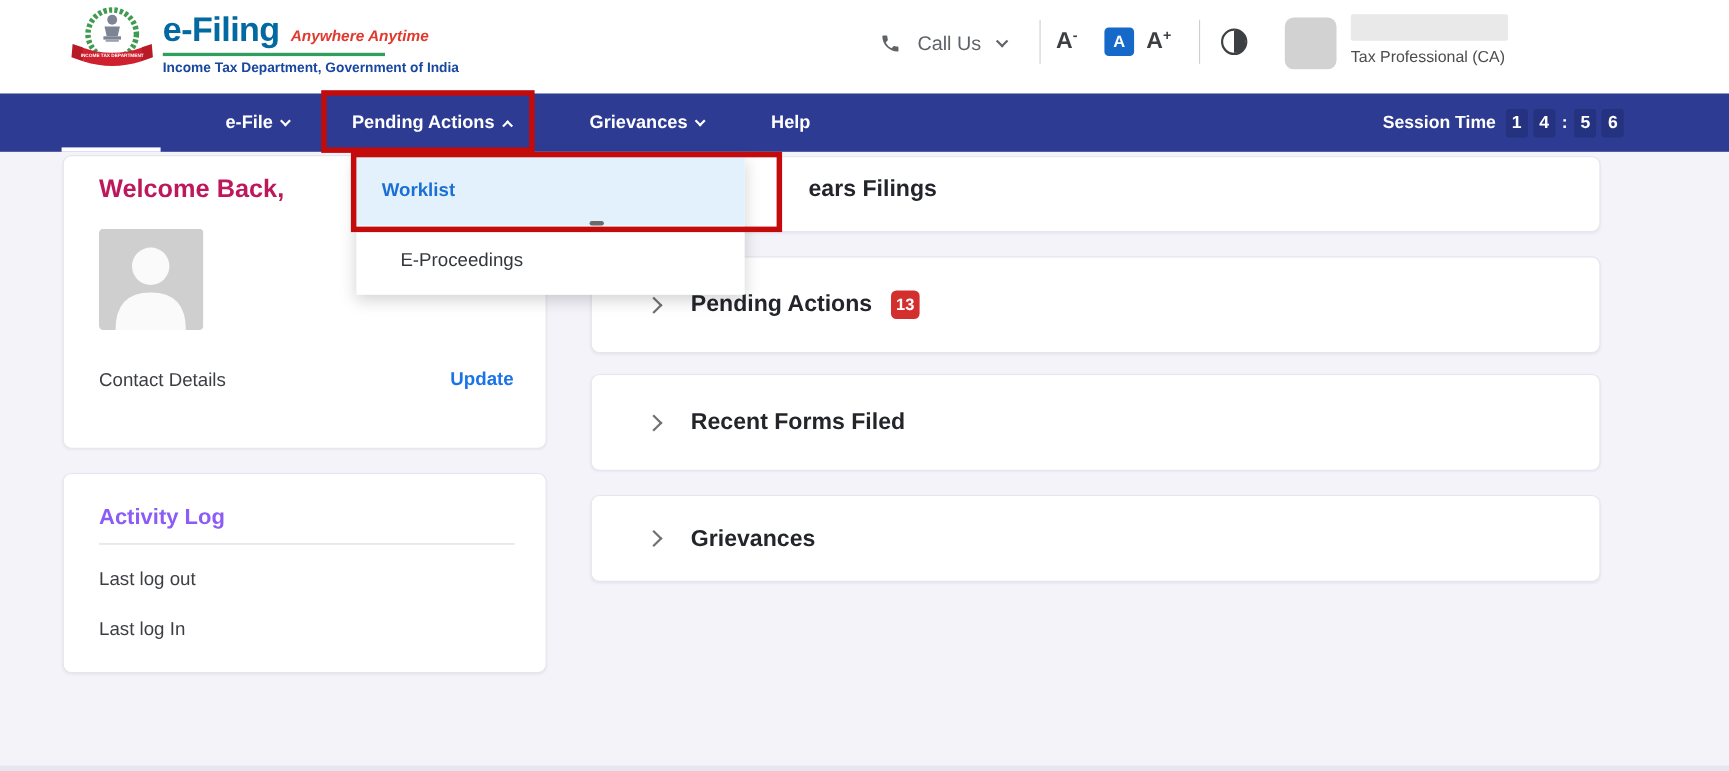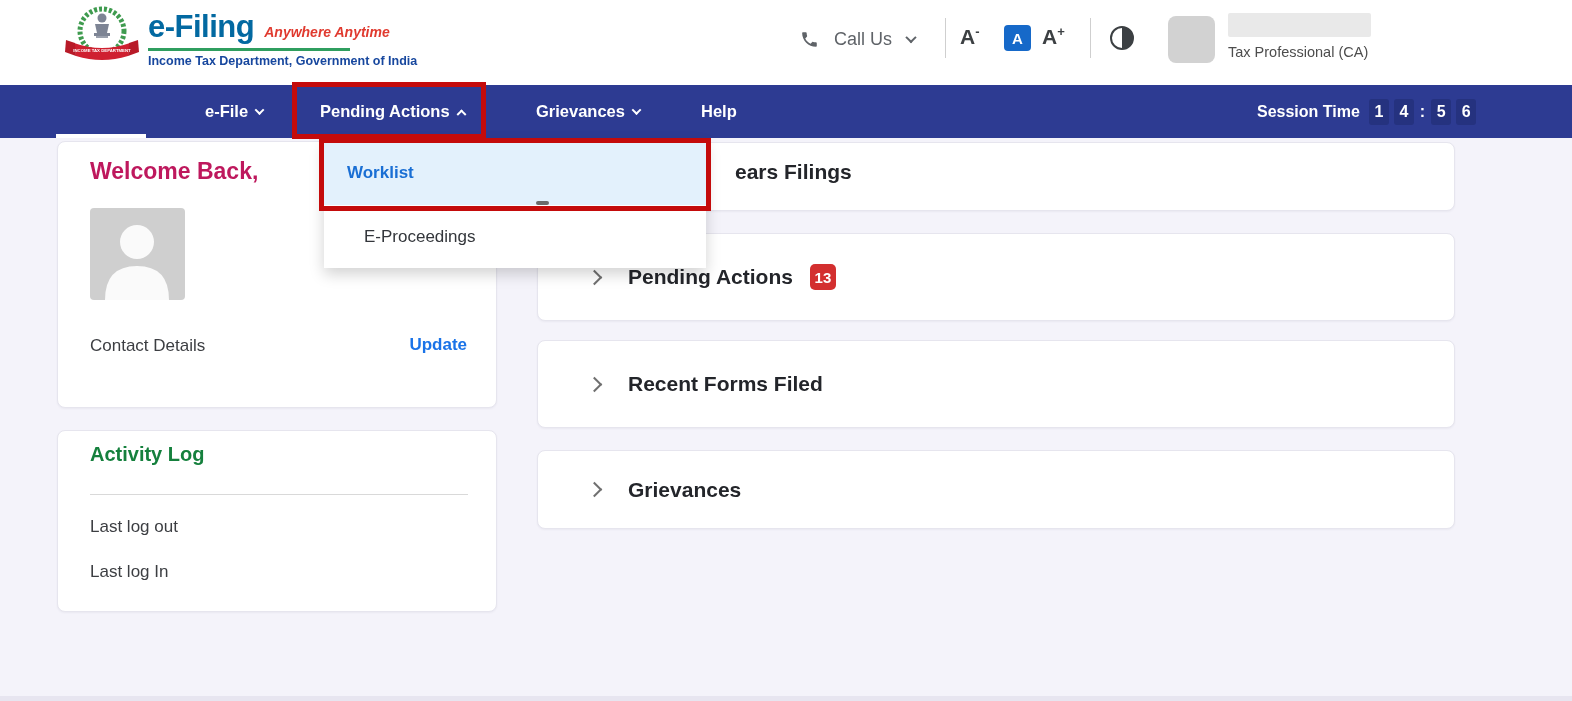--- a/index.html
+++ b/index.html
@@ -45,38 +45,38 @@
   
   .card { position:absolute; background:#ffffff; border:1px solid #e6e5ee; border-radius:8px; box-shadow:0 1px 2px rgba(40,40,80,0.05); z-index:2; }
 
   
   .welcome-card { left:57px; top:141px; width:440px; height:267px; }
   .welcome-title { position:absolute; left:32px; top:16px; font-size:23px; font-weight:700; color:#be185d; }
   .profile-avatar { position:absolute; left:32px; top:66px; width:95px; height:92px; border-radius:4px; overflow:hidden; }
   .contact-label { position:absolute; left:32px; top:194px; font-size:17px; color:#3c3e42; }
   .update-link { position:absolute; right:29px; top:193px; font-size:17px; font-weight:700; color:#1a73e8; cursor:pointer; }
   .activity-card { left:57px; top:430px; width:440px; height:182px; }
-  .activity-title { position:absolute; left:32px; top:12px; font-size:20px; font-weight:700; color:#15803d; }
+  .activity-title { position:absolute; left:32px; top:28px; font-size:20px; font-weight:700; color:#8b5cf6; }
   .activity-divider { position:absolute; left:32px; top:63px; width:378px; height:1px; background:#d9d9d9; }
   .activity-item1 { position:absolute; left:32px; top:86px; font-size:17px; color:#3c3e42; }
   .activity-item2 { position:absolute; left:32px; top:131px; font-size:17px; color:#3c3e42; }
 
   
   .main-card-title { font-size:21px; font-weight:700; color:#23252a; }
   .card-a { left:537px; top:142px; width:918px; height:69px; }
   .card-a .main-card-title { position:absolute; left:185px; top:17px;margin-left:12px; }
   .card-row { display:flex; align-items:center; height:100%; padding-left:51px; gap:0; }
   .card-b { left:537px; top:233px; width:918px; height:88px; }
   .card-c { left:537px; top:340px; width:918px; height:88px; }
   .card-d { left:537px; top:450px; width:918px; height:79px; }
   .row-chev { width:11px; height:11px; border-top:2.5px solid #707070; border-right:2.5px solid #707070; transform:rotate(45deg); margin-right:28px; flex:none; cursor:pointer; }
   .badge { margin-left:17px; min-width:26px; height:26px; padding:0 4px; background:#d32f2f; border-radius:5px; color:#ffffff; font-size:15px; font-weight:700; display:flex; align-items:center; justify-content:center; }
 
   
-  .dropdown { position:absolute; left:324px; top:140px; width:382px; background:#ffffff; box-shadow:0 6px 14px rgba(0,0,0,0.18); z-index:30; }
+  .dropdown { position:absolute; left:324px; top:140px; width:353px; background:#ffffff; box-shadow:0 6px 14px rgba(0,0,0,0.18); z-index:30; }
   .dd-item { height:63px; display:flex; align-items:center; padding-left:23px; font-size:17px; cursor:pointer; }
   .dd-worklist { height:65px; background:#e3f1fc; color:#1a6fd4; font-weight:700; }
   .dd-eproceedings { color:#33363b;margin-left:17px; }
 
   
   .red-box { position:absolute; border:5px solid #c40b0b; z-index:40; pointer-events:none; }
   .red-box-nav { left:292px; top:82px; width:194px; height:57px; }
   .red-box-worklist { left:319px; top:138px; width:392px; height:73px; }
   .cursor-artifact { position:absolute; left:536px; top:201px; width:13px; height:4px; background:#6b6b6b; border-radius:2px; z-index:45; }
 

